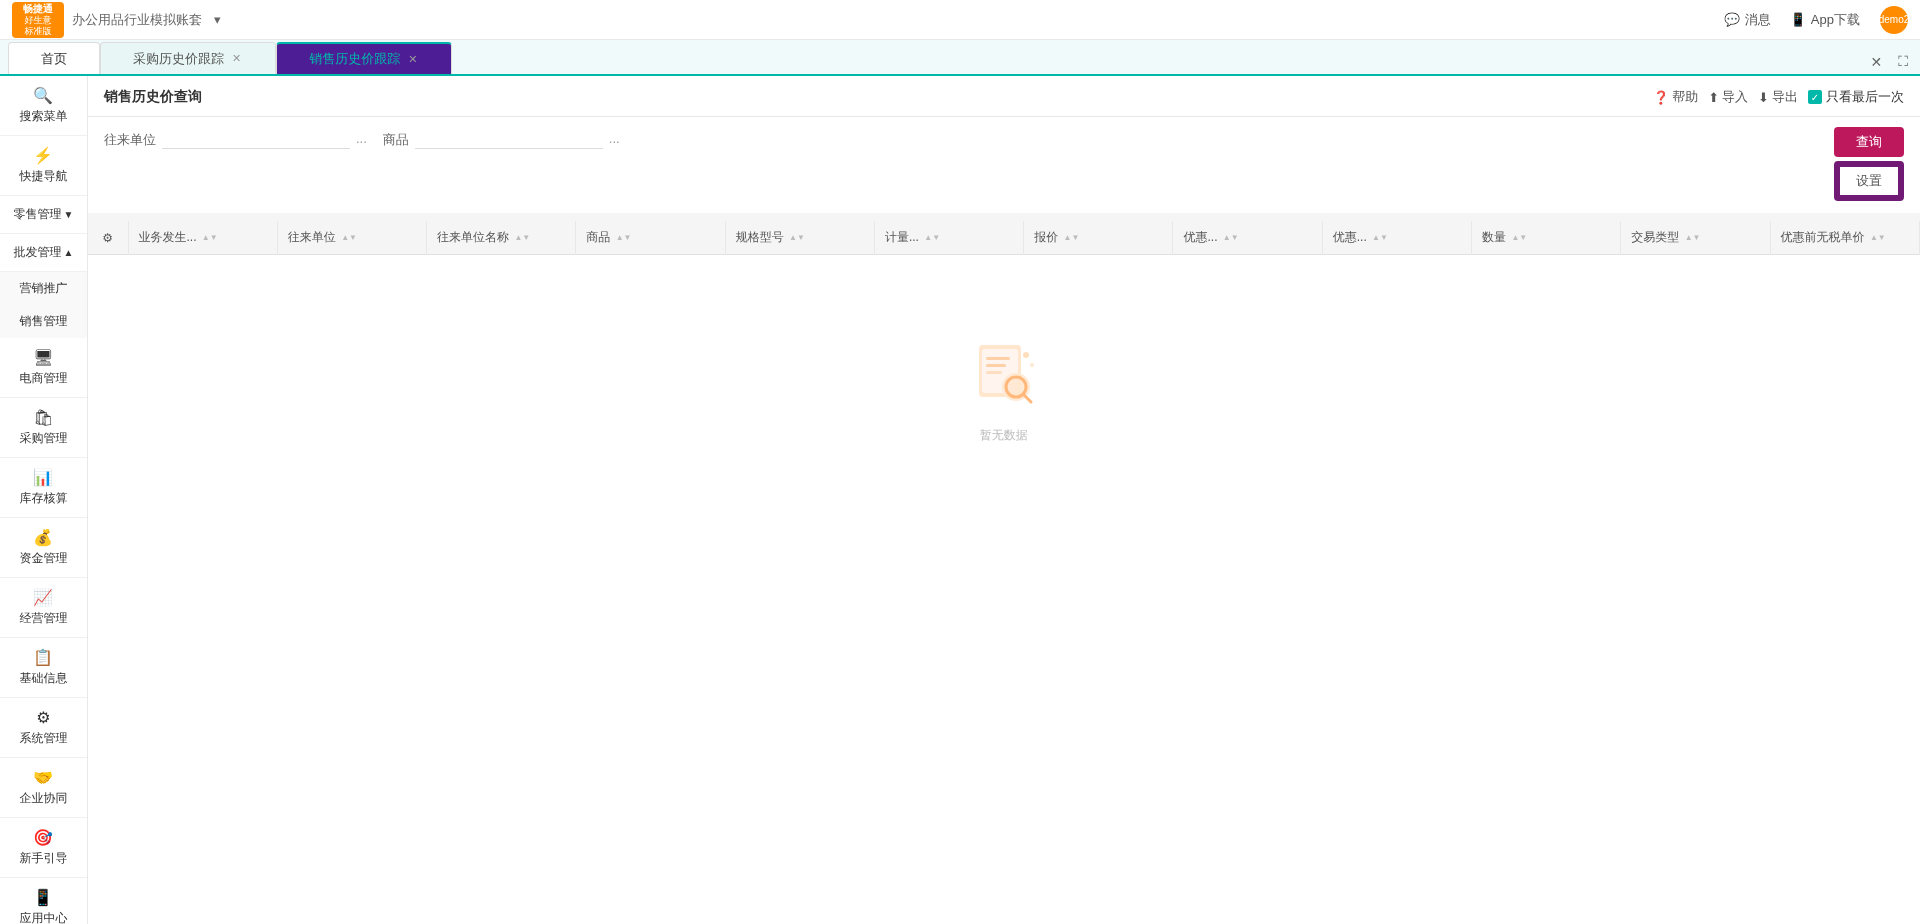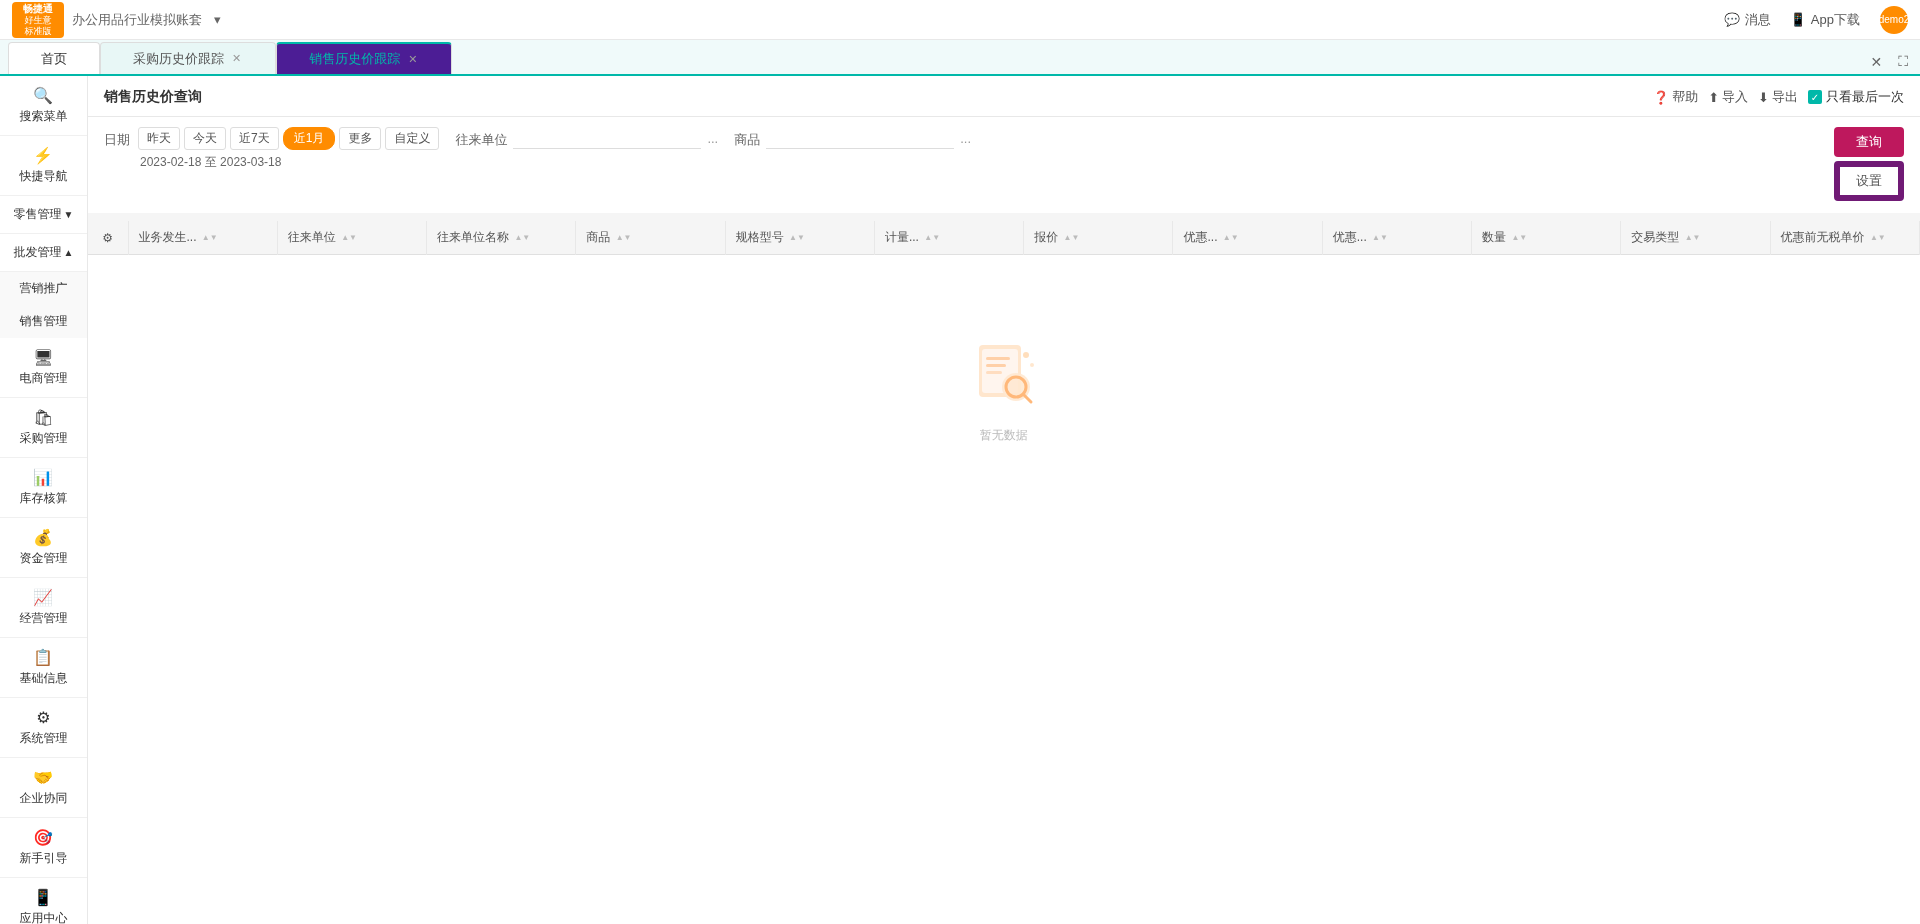--- a/index.html
+++ b/index.html
@@ -441,34 +441,20 @@
           </div>
           <label class="checkbox-label">
             <div class="checkbox-custom">✓</div>
             <span>只看最后一次</span>
           </label>
         </div>
       </div>
     </div>
 
     <div class="filter-row">
-      <div class="filter-group">
-        <span class="filter-label">日期</span>
-        <div class="filter-date-options">
-          <div class="date-buttons">
-            <button class="date-btn">昨天</button>
-            <button class="date-btn">今天</button>
-            <button class="date-btn">近7天</button>
-            <button class="date-btn active">近1月</button>
-            <button class="date-btn">更多</button>
-            <button class="date-btn">自定义</button>
-          </div>
-          <div class="date-range-text">2023-02-18 至 2023-03-18</div>
-        </div>
-      </div>
 
       <div class="filter-group filter-field">
         <span class="filter-label">往来单位</span>
         <input class="filter-input" type="text" value="" style="">
         <span class="filter-dots">...</span>
       </div>
 
       <div class="filter-group filter-field">
         <span class="filter-label">商品</span>
         <input class="filter-input" type="text" value="" style="">

